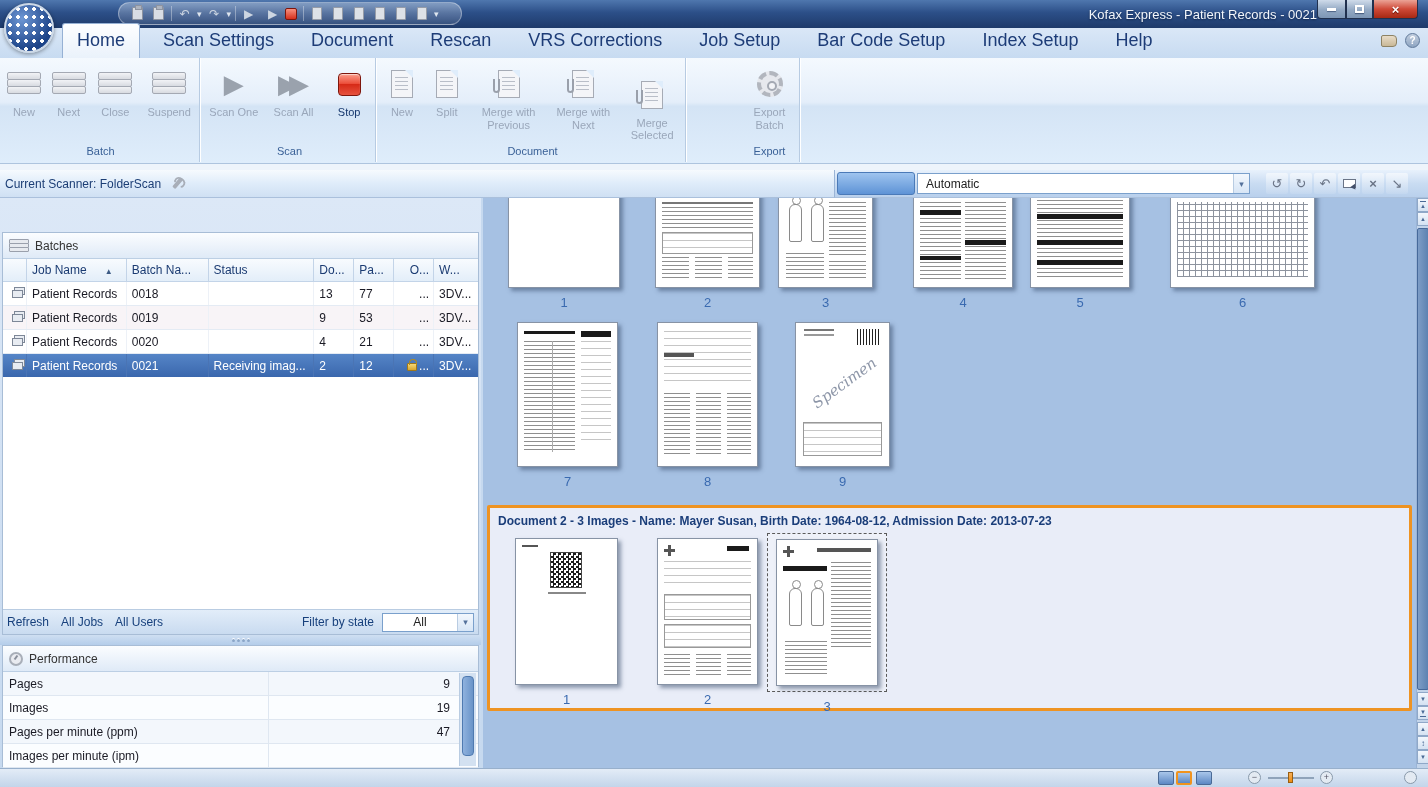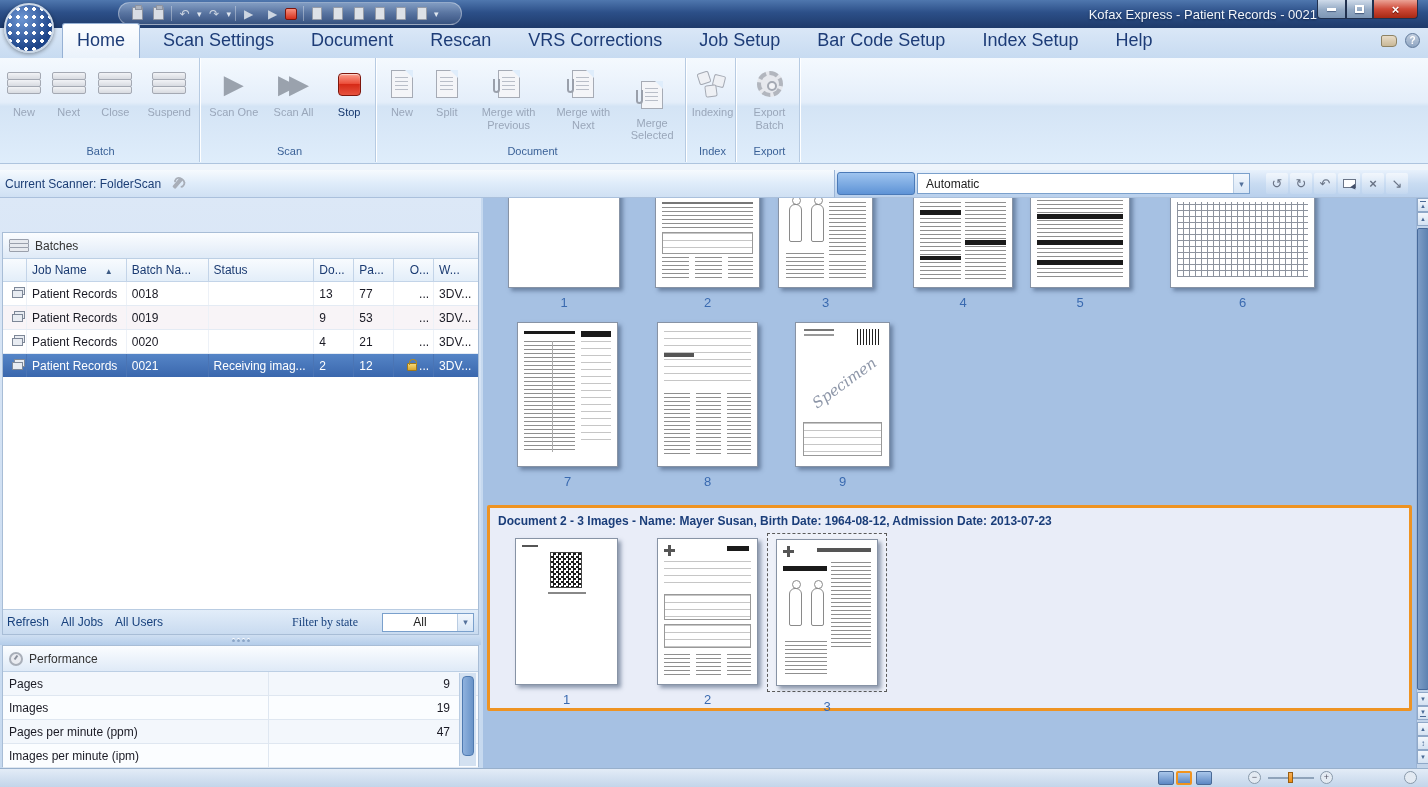--- a/index.html
+++ b/index.html
@@ -125,21 +125,21 @@
   .rowico i { position:absolute; width:11px; height:8px; background:#e8ecf2; border:1px solid #7d8797; }
   .rowico i:nth-child(1){ left:2px; top:0; } .rowico i:nth-child(2){ left:0; top:3px; }
   .lock { position:relative; display:inline-block; width:10px; height:8px; background:linear-gradient(180deg,#f5d876,#d9a62e);
     border:1px solid #a07818; border-radius:1px; margin-right:2px; vertical-align:-1px; }
   .lock::before { content:""; position:absolute; left:1px; top:-5px; width:6px; height:5px;
     border:1.5px solid #b08a20; border-bottom:none; border-radius:4px 4px 0 0; }
   .bfill { position:absolute; left:0; right:0; top:144px; bottom:25px; background:#fff; }
   .bfoot { position:absolute; left:0; right:0; bottom:0; height:25px; background:linear-gradient(180deg,#e2edf9,#c9dbf0);
     border-top:1px solid #b9cce2; display:flex; align-items:center; padding:0 4px; color:#17407c; }
   .blink { margin-right:12px; }
-  .filterlbl { margin-left:auto; margin-right:24px; color:#17407c;font-family:Liberation Serif, serif; }
+  .filterlbl { margin-left:auto; margin-right:8px; color:#17407c; }
   .filter-combo { position:relative; width:92px; height:19px; }
   .filter-combo .cval { text-align:center; padding-left:0; }
   .splitter { position:absolute; left:0; top:437px; width:481px; height:10px;
     background:linear-gradient(180deg,#cfdff2,#b4cdea); display:flex; align-items:center; justify-content:center; gap:2px; }
   .splitter i { width:3px; height:3px; border-radius:50%; background:#8aa6c8; box-shadow:0 -1px 0 #fff; }
   .perf-box { top:447px; height:122px; border-bottom:none; }
   .gauge { width:14px; height:14px; border-radius:50%; border:2px solid #a8aeb8; background:#e9ebf0; position:relative; }
   .gauge::after { content:""; position:absolute; left:4px; top:1px; width:2px; height:5px; background:#8a909c; transform:rotate(35deg); }
   .perfrow { display:flex; height:24px; border-bottom:1px solid #dfe7f1; color:#1a1a24; background:#f3f7fc; }
   .perfrow.alt { background:#fbfdff; }
@@ -386,35 +386,20 @@
               <span class="pageico">
                 <span class="clip"></span>
               </span>
             </span>
           <span class="rlabel">Merge Selected</span>
         </div>
       </div>
       <div class="glabel">Document</div>
     </div>
 
-    <div class="rgroup" style="left:690px; width:46px;">
-      <div class="rbtns">
-        <div class="rbtn" style="width:46px;">
-          <span class="ric">
-              <span class="keys">
-                <i></i>
-                <i></i>
-                <i></i>
-              </span>
-            </span>
-          <span class="rlabel">Indexing</span>
-        </div>
-      </div>
-      <div class="glabel">Index</div>
-    </div>
 
     <div class="rgroup" style="left:740px; width:60px;">
       <div class="rbtns">
         <div class="rbtn" style="width:60px;">
           <span class="ric">
               <span class="gear"></span>
             </span>
           <span class="rlabel">Export Batch</span>
         </div>
       </div>

